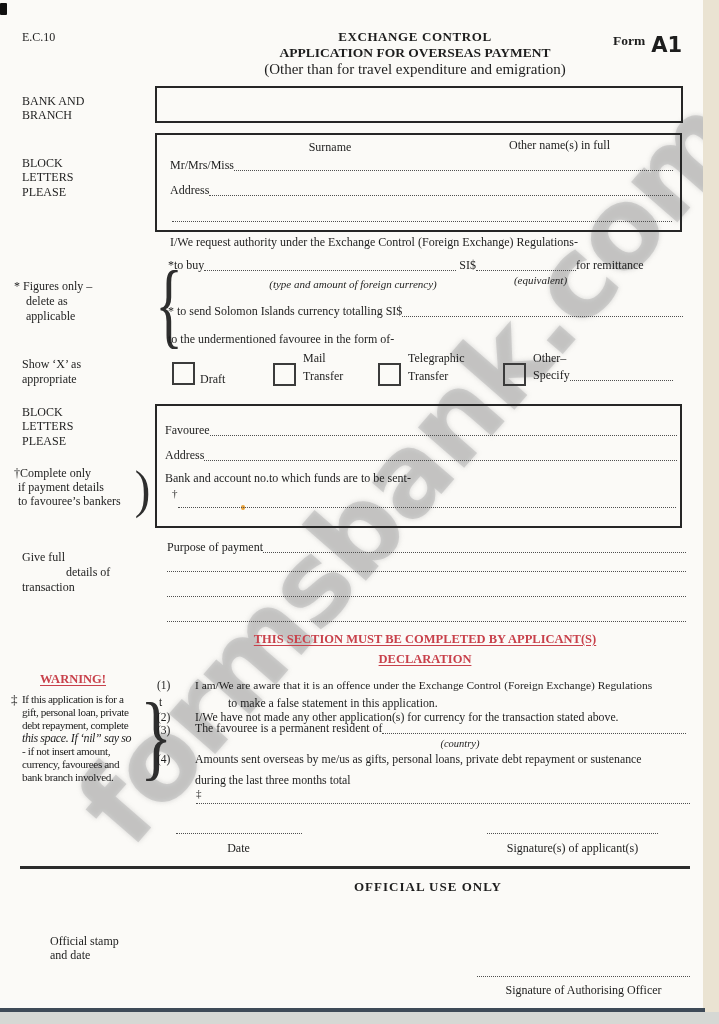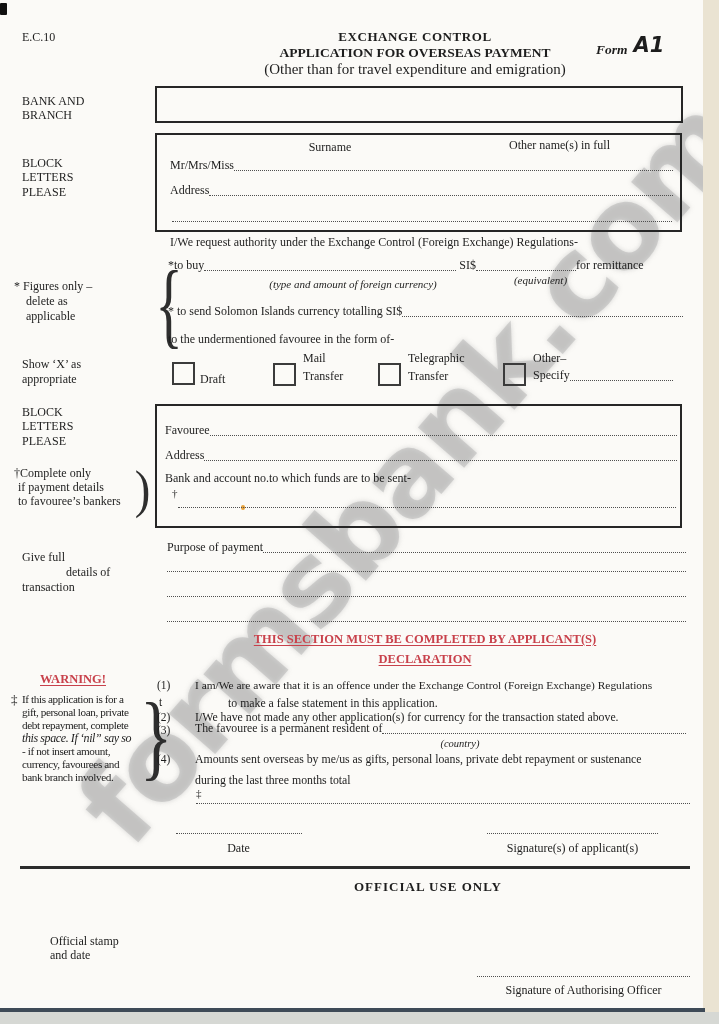--- a/index.html
+++ b/index.html
@@ -45,21 +45,21 @@
   <div class="edge" style="left:0;top:3px;width:7px;height:12px;background:#101010;border-radius:1px;"></div>
   <div class="edge" style="left:703px;top:0;width:16px;height:1013px;background:#eae3d2;"></div>
   <div class="edge" style="left:0;top:1008px;width:705px;height:4px;background:#3e4a57;"></div>
   <div class="edge" style="left:0;top:1012px;width:719px;height:12px;background:#d6d8d4;"></div>
   <div class="edge" style="left:241px;top:505px;width:4px;height:5px;background:#e8a33d;border-radius:2px;"></div>
 
   <div class="t" style="left:22px;top:31px;">E.C.10</div>
   <div class="t b c" style="left:230px;top:30px;width:370px;font-size:13px;letter-spacing:.6px;">EXCHANGE CONTROL</div>
   <div class="t b c" style="left:230px;top:45px;width:370px;font-size:13.5px;">APPLICATION FOR OVERSEAS PAYMENT</div>
   <div class="t c" style="left:230px;top:61px;width:370px;font-size:15px;">(Other than for travel expenditure and emigration)</div>
-  <div class="row" style="left:596px;top:33px;align-items:flex-end;font-style:italic;">
+  <div class="row" style="left:613px;top:33px;align-items:flex-start;">
     <span class="b" style="font-size:13.5px;">Form</span>
     <span class="b" style="font-size:21px;margin-left:6px;font-family:'DejaVu Sans',sans-serif;">A1</span>
   </div>
 
   <div class="t" style="left:22px;top:95px;">BANK AND</div>
   <div class="t" style="left:22px;top:109px;">BRANCH</div>
   <div class="box" style="left:155px;top:86px;width:528px;height:37px;"></div>
 
   <div class="t" style="left:22px;top:157px;">BLOCK</div>
   <div class="t" style="left:22px;top:171px;">LETTERS</div>

